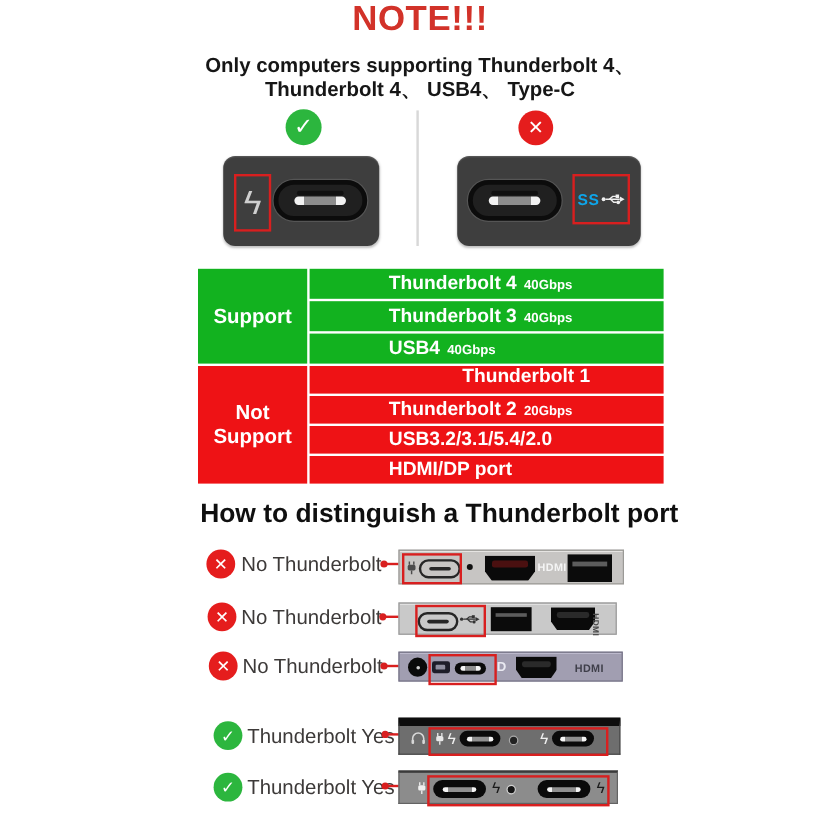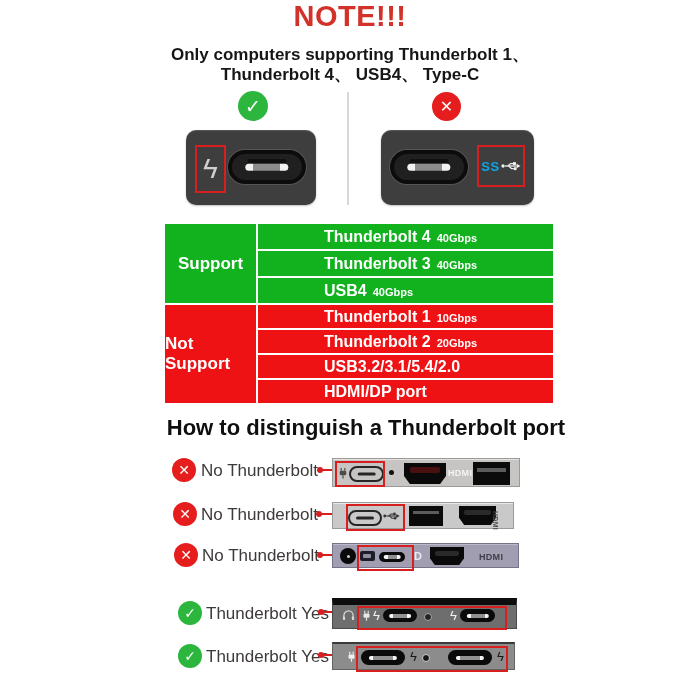--- a/index.html
+++ b/index.html
@@ -54,21 +54,21 @@
   
   .cmp-table{left:149px; top:224px; width:404px; display:flex; flex-direction:column; gap:2px;}
   .tbl-block{display:grid; grid-template-columns:107px 1fr; gap:2px; background:#fff;}
   .tbl-block.green{grid-template-rows:repeat(3,25px);}
   .tbl-block.red{grid-template-rows:repeat(4,23px);}
   .tbl-head{
     grid-column:1; display:flex; align-items:center; justify-content:center;
     color:#fff; font-weight:bold; font-size:17px;margin-left:16px;
   }
   .tbl-block.green .tbl-head{grid-row:1/span 3; background:var(--support_green,#12b21f);}
-  .tbl-block.red .tbl-head{grid-row:1/span 4; background:var(--not_support_red,#ee1215);}
+  .tbl-block.red .tbl-head{grid-row:1/span 4; background:var(--not_support_red,#ee1215);text-align:center;}
   .tbl-cell{
     grid-column:2; display:flex; align-items:center; gap:6px;
     padding-left:66px; color:#fff; font-weight:bold; font-size:16px;
   }
   .tbl-block.green .tbl-cell{background:var(--support_green,#12b21f);}
   .tbl-block.red .tbl-cell{background:var(--not_support_red,#ee1215);}
   .tbl-cell .spd{font-size:11px; font-weight:700; margin-top:2px;}
 
   
   .how-heading{
@@ -111,21 +111,21 @@
   .card-icon{background:#1d1d29; border-radius:2px;}
   .card-inner{position:absolute; left:20%; top:25%; width:55%; height:45%; background:#8f8fa0; border-radius:1px;}
 </style>
 </head>
 <body>
 
 <div class="stage">
 
   <div class="abs note-title">NOTE!!!</div>
   <div class="abs subtitle">
-    <div>Only computers supporting Thunderbolt 1、</div>
+    <div>Only computers supporting Thunderbolt 4、</div>
     <div>Thunderbolt 4、 USB4、 Type-C</div>
   </div>
 
   <div class="abs badge green big" style="left:238px; top:91px;">
     <span>✓</span>
   </div>
   <div class="abs badge red big" style="left:432px; top:92px; width:29px; height:29px; font-size:16px;">
     <span>✕</span>
   </div>
 
@@ -171,21 +171,21 @@
         <span>Thunderbolt 3</span>
         <span class="spd">40Gbps</span>
       </div>
       <div class="tbl-cell" style="grid-row:3;">
         <span>USB4</span>
         <span class="spd">40Gbps</span>
       </div>
     </div>
     <div class="tbl-block red">
       <div class="tbl-head">Not Support</div>
-      <div class="tbl-cell" style="grid-row:1;">
+      <div class="tbl-cell" style="grid-row:1;flex-direction:column;">
         <span>Thunderbolt 1</span>
         <span class="spd">10Gbps</span>
       </div>
       <div class="tbl-cell" style="grid-row:2;">
         <span>Thunderbolt 2</span>
         <span class="spd">20Gbps</span>
       </div>
       <div class="tbl-cell" style="grid-row:3;">
         <span>USB3.2/3.1/5.4/2.0</span>
       </div>

